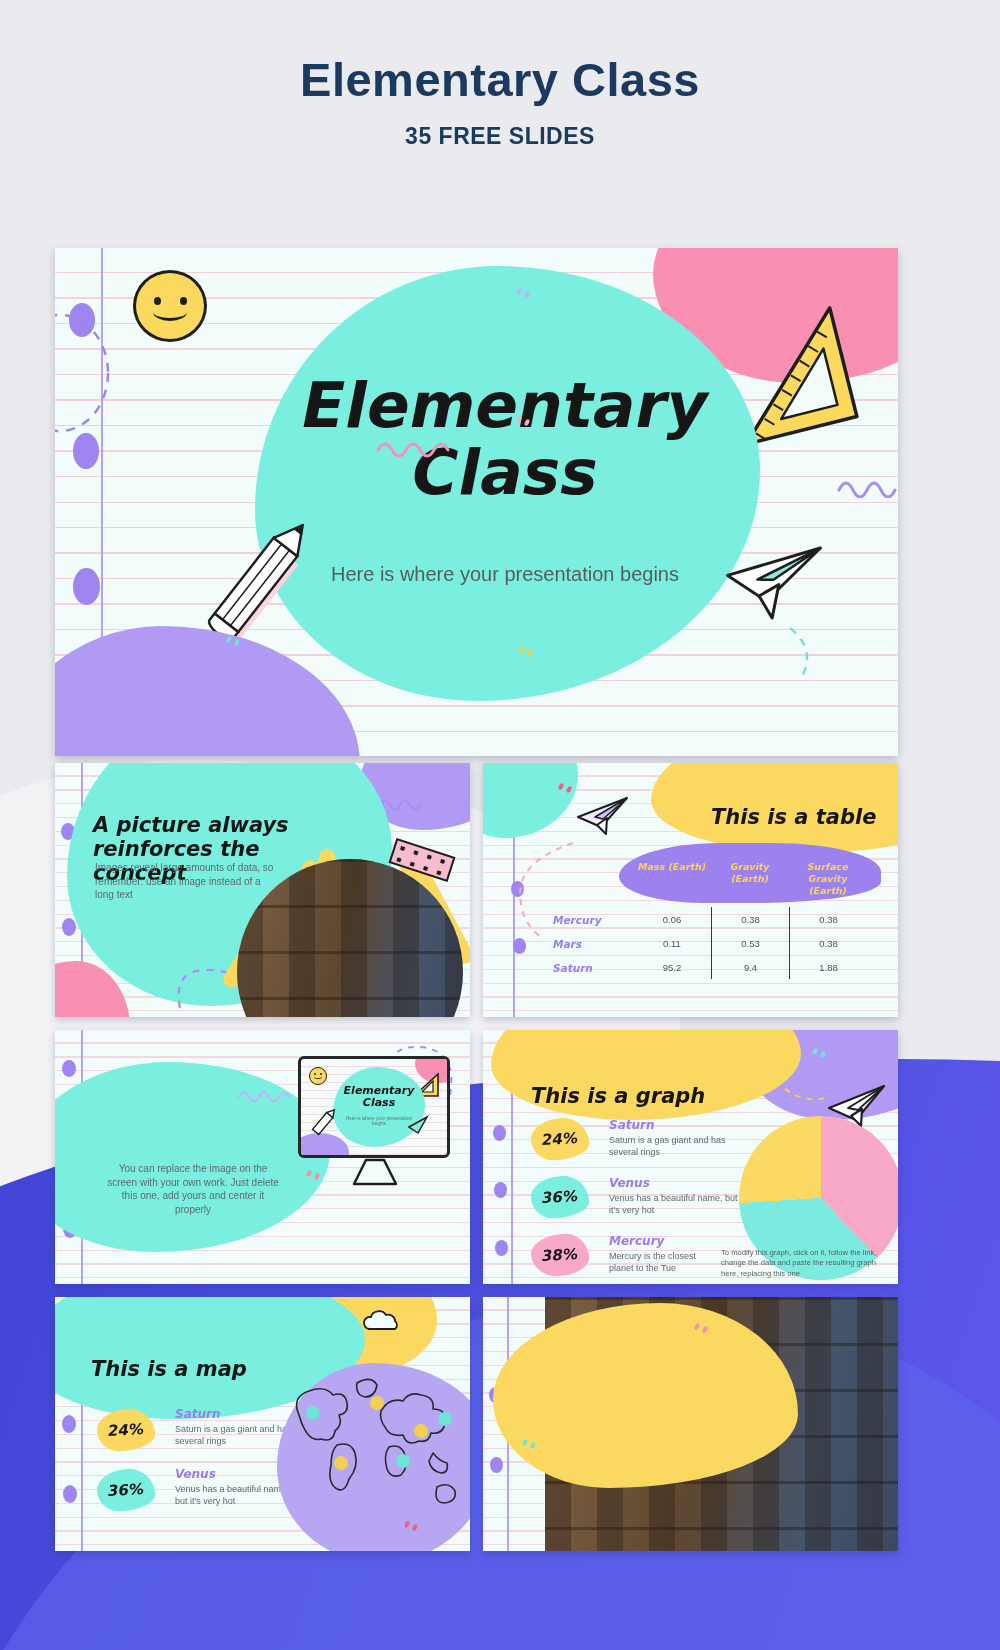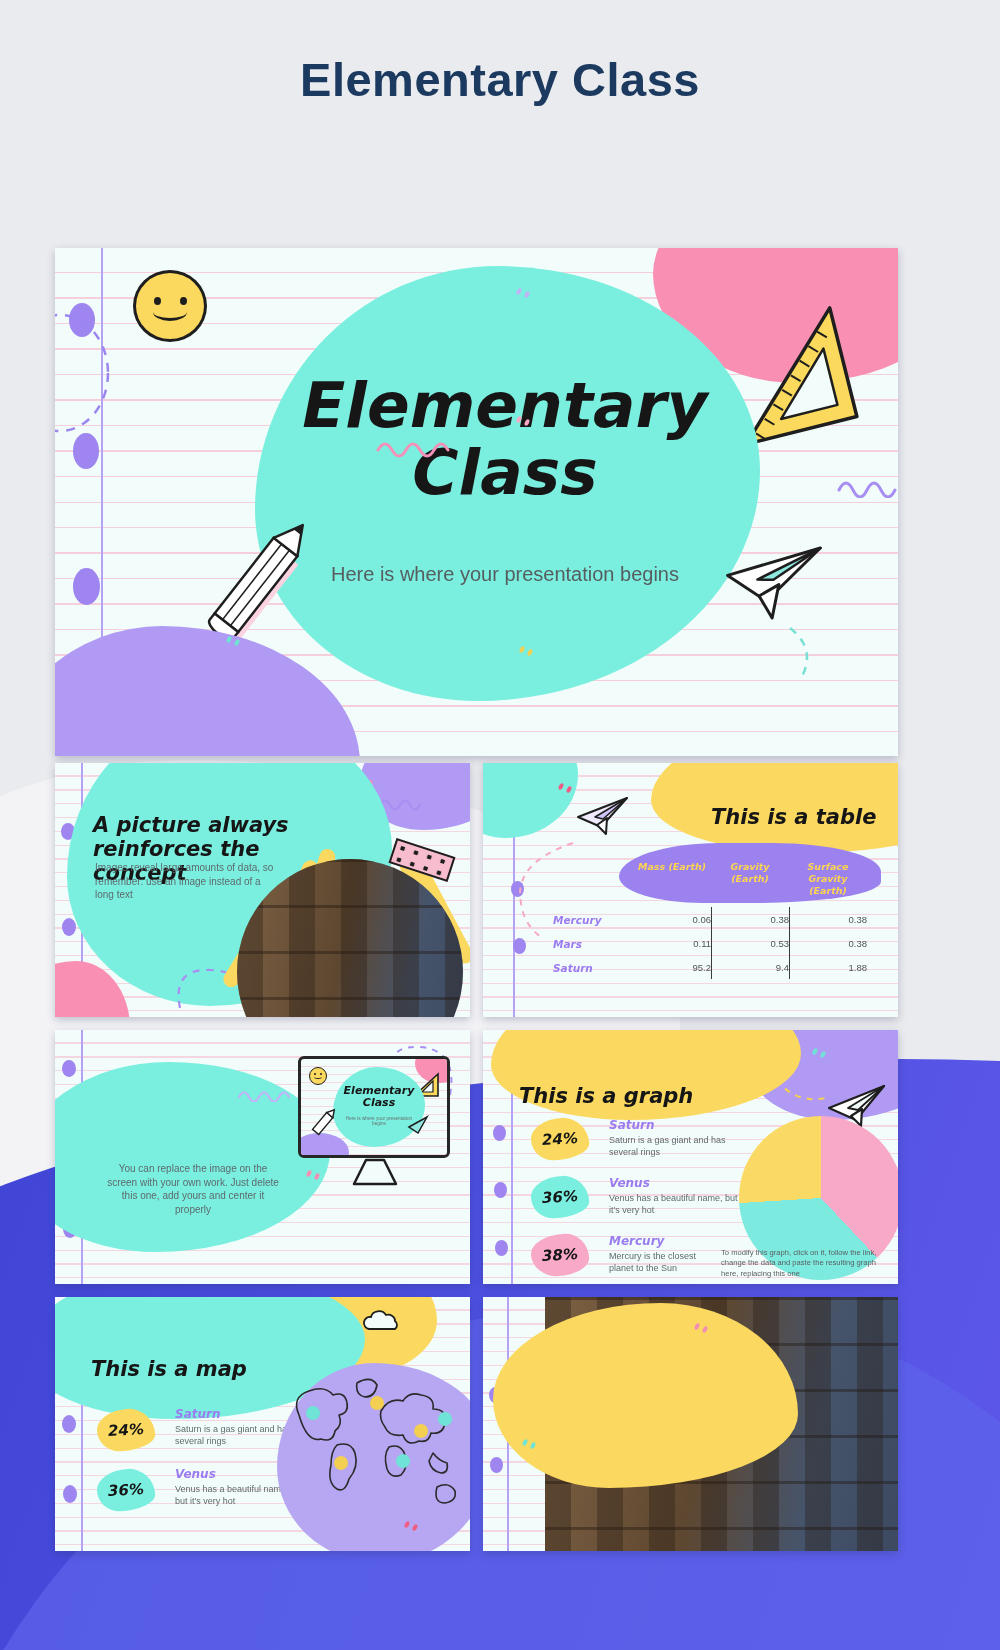--- a/index.html
+++ b/index.html
@@ -66,21 +66,21 @@
   .c1{ left:55px; } .c2{ left:483px; }
   .r1{ top:763px; } .r2{ top:1030px; } .r3{ top:1297px; }
   .t-title{ font-size:21px; line-height:1.15;margin-top:12px; }
 
   
   .tbl{ position:absolute; left:58px; top:86px; width:330px; font-size:9.5px; }
   .tbl-grid{ display:grid; grid-template-columns:92px 78px 78px 78px; }
   .tbl-grid .hc{ color:#fcd44f; font-family:"DejaVu Sans",sans-serif; font-weight:800; font-style:italic;
                  font-size:9.5px; text-align:center; line-height:1.25; padding:12px 2px 10px; position:relative; z-index:1;}
   .tbl-grid .lc{ font-size:10.5px; padding:7px 0 0 12px; }
-  .tbl-grid .vc{ text-align:right; color:#4f5457; padding:7px 0 6px; }
+  .tbl-grid .vc{ text-align:center; color:#4f5457; padding:7px 0 6px; }
   .vsep{ border-left:1.6px solid #3a3a3a; }
   .hdr-blob{ position:absolute; left:78px; top:-6px; width:262px; height:60px; background:#9c82ee;
              border-radius:48% 52% 60% 40% / 70% 60% 45% 55%; }
 
   
   .badge{ position:absolute; width:58px; height:42px; display:flex; align-items:center; justify-content:center;
           font-size:15px; border-radius:55% 45% 62% 38% / 48% 64% 36% 52%; transform:rotate(-3deg); }
   .lg-name{ position:absolute; font-size:12px; }
   .lg-desc{ position:absolute; font-size:9px; width:140px; }
   .pie{ position:absolute; border-radius:50%;
@@ -115,20 +115,21 @@
 <body>
 
 <div class="page">
 
   <div class="bg-light-wave"></div>
   <div class="bg-blue"></div>
   <div class="bg-blue-light"></div>
 
   <div class="header">
     <h1>Elementary Class</h1>
+    <div class="cnt">35 FREE SLIDES</div>
   </div>
 
   <div class="slide hero">
     <div class="lines"></div>
     <div class="mline"></div>
 
     <div class="dotcol" style="left:14px;top:55px;width:26px;height:34px;"></div>
     <div class="dotcol" style="left:18px;top:185px;width:26px;height:36px;"></div>
     <div class="dotcol" style="left:18px;top:320px;width:27px;height:37px;"></div>
 
@@ -387,33 +388,33 @@
       <polygon points="3,26 58,4 30,38" fill="#fff" stroke="#1e1e1e" stroke-width="2.2" stroke-linejoin="round"></polygon>
       <polygon points="22,26 58,4 32,28" fill="#f2fdfb" stroke="#1e1e1e" stroke-width="1.8" stroke-linejoin="round"></polygon>
       <polygon points="25,34 36,27 35,44" fill="#fff" stroke="#1e1e1e" stroke-width="2.2" stroke-linejoin="round"></polygon>
     </svg>
     <div class="dot-pair" style="left:330px;top:18px;">
         <i style="background:#6fe3d6;"></i>
         <i style="background:#6fe3d6;"></i>
       </div>
 
     <div class="blob b-yellow" style="left:8px;top:-48px;width:310px;height:138px;"></div>
-    <div class="marker t-title" style="position:absolute;left:36px;top:42px;">This is a graph</div>
+    <div class="marker t-title" style="position:absolute;left:48px;top:42px;">This is a graph</div>
 
     <div class="badge marker b-yellow" style="left:48px;top:88px;">24%</div>
     <div class="lg-name p-marker" style="left:126px;top:88px;">Saturn</div>
     <div class="lg-desc bodytxt" style="left:126px;top:104px;">Saturn is a gas giant and has several rings</div>
 
     <div class="badge marker b-teal" style="left:48px;top:146px;">36%</div>
     <div class="lg-name p-marker" style="left:126px;top:146px;">Venus</div>
     <div class="lg-desc bodytxt" style="left:126px;top:162px;">Venus has a beautiful name, but it's very hot</div>
 
     <div class="badge marker" style="left:48px;top:204px;background:#f8a9c7;border-radius:60% 40% 55% 45%/45% 60% 40% 55%;">38%</div>
     <div class="lg-name p-marker" style="left:126px;top:204px;">Mercury</div>
-    <div class="lg-desc bodytxt" style="left:126px;top:220px;width:110px;">Mercury is the closest planet to the Sun</div>
+    <div class="lg-desc bodytxt" style="left:126px;top:220px;width:110px;">Mercury is the closest planet to the Tue</div>
 
     <div class="pie" style="left:256px;top:86px;width:164px;height:164px;"></div>
     <div class="note" style="left:238px;top:218px;width:172px;">To modify this graph, click on it, follow the link, change the data and paste the resulting graph here, replacing this one</div>
   </div>
 
   <div class="slide thumb c1 r3">
     <div class="lines small"></div>
     <div class="mline" style="left:26px;width:1.5px;"></div>
     <div class="dotcol" style="left:7px;top:48px;width:14px;height:17px;"></div>
     <div class="dotcol" style="left:7px;top:118px;width:14px;height:18px;"></div>

